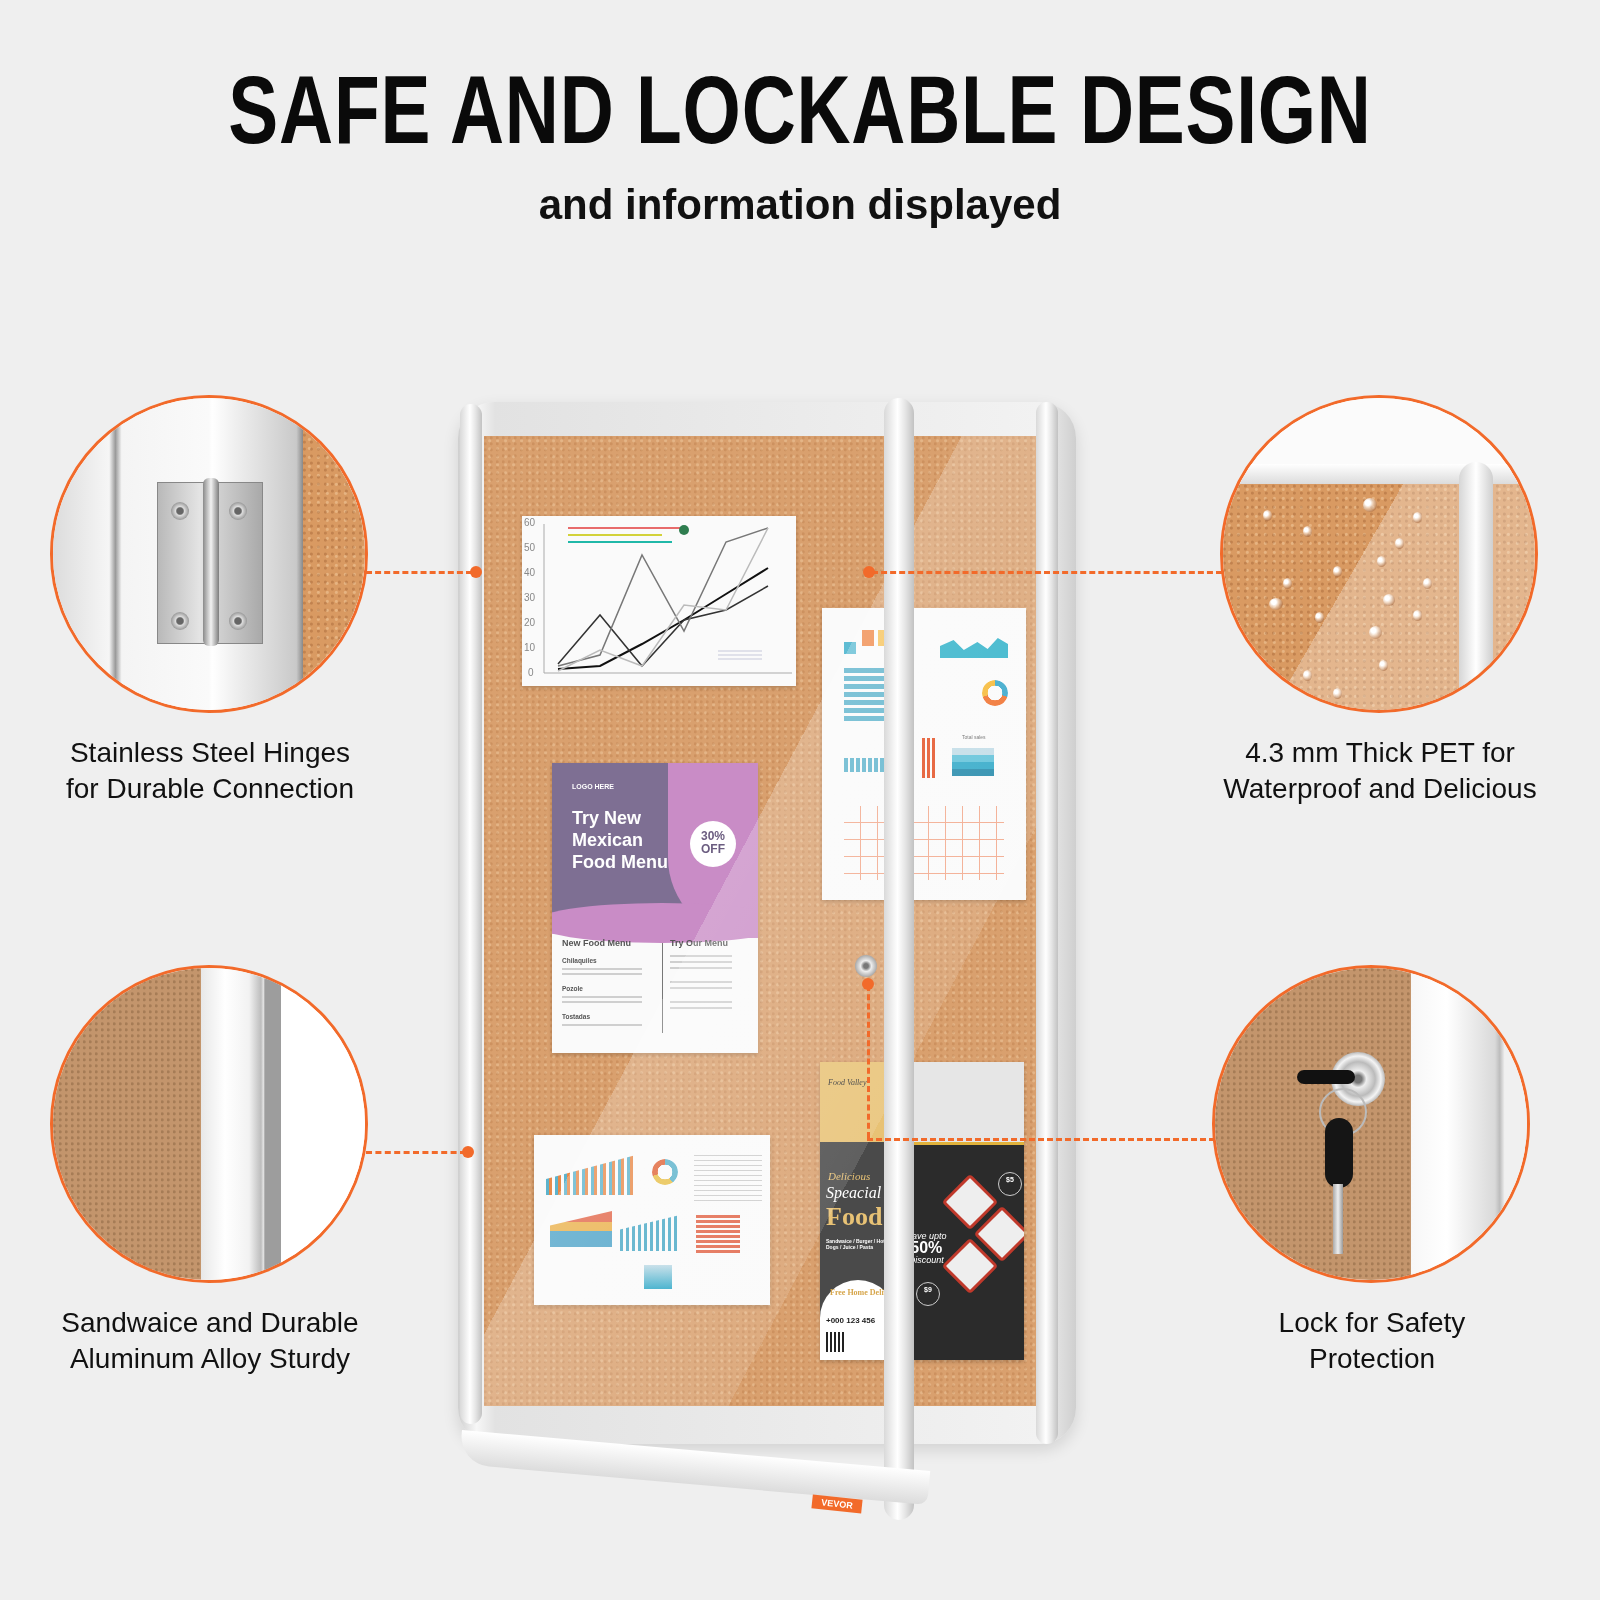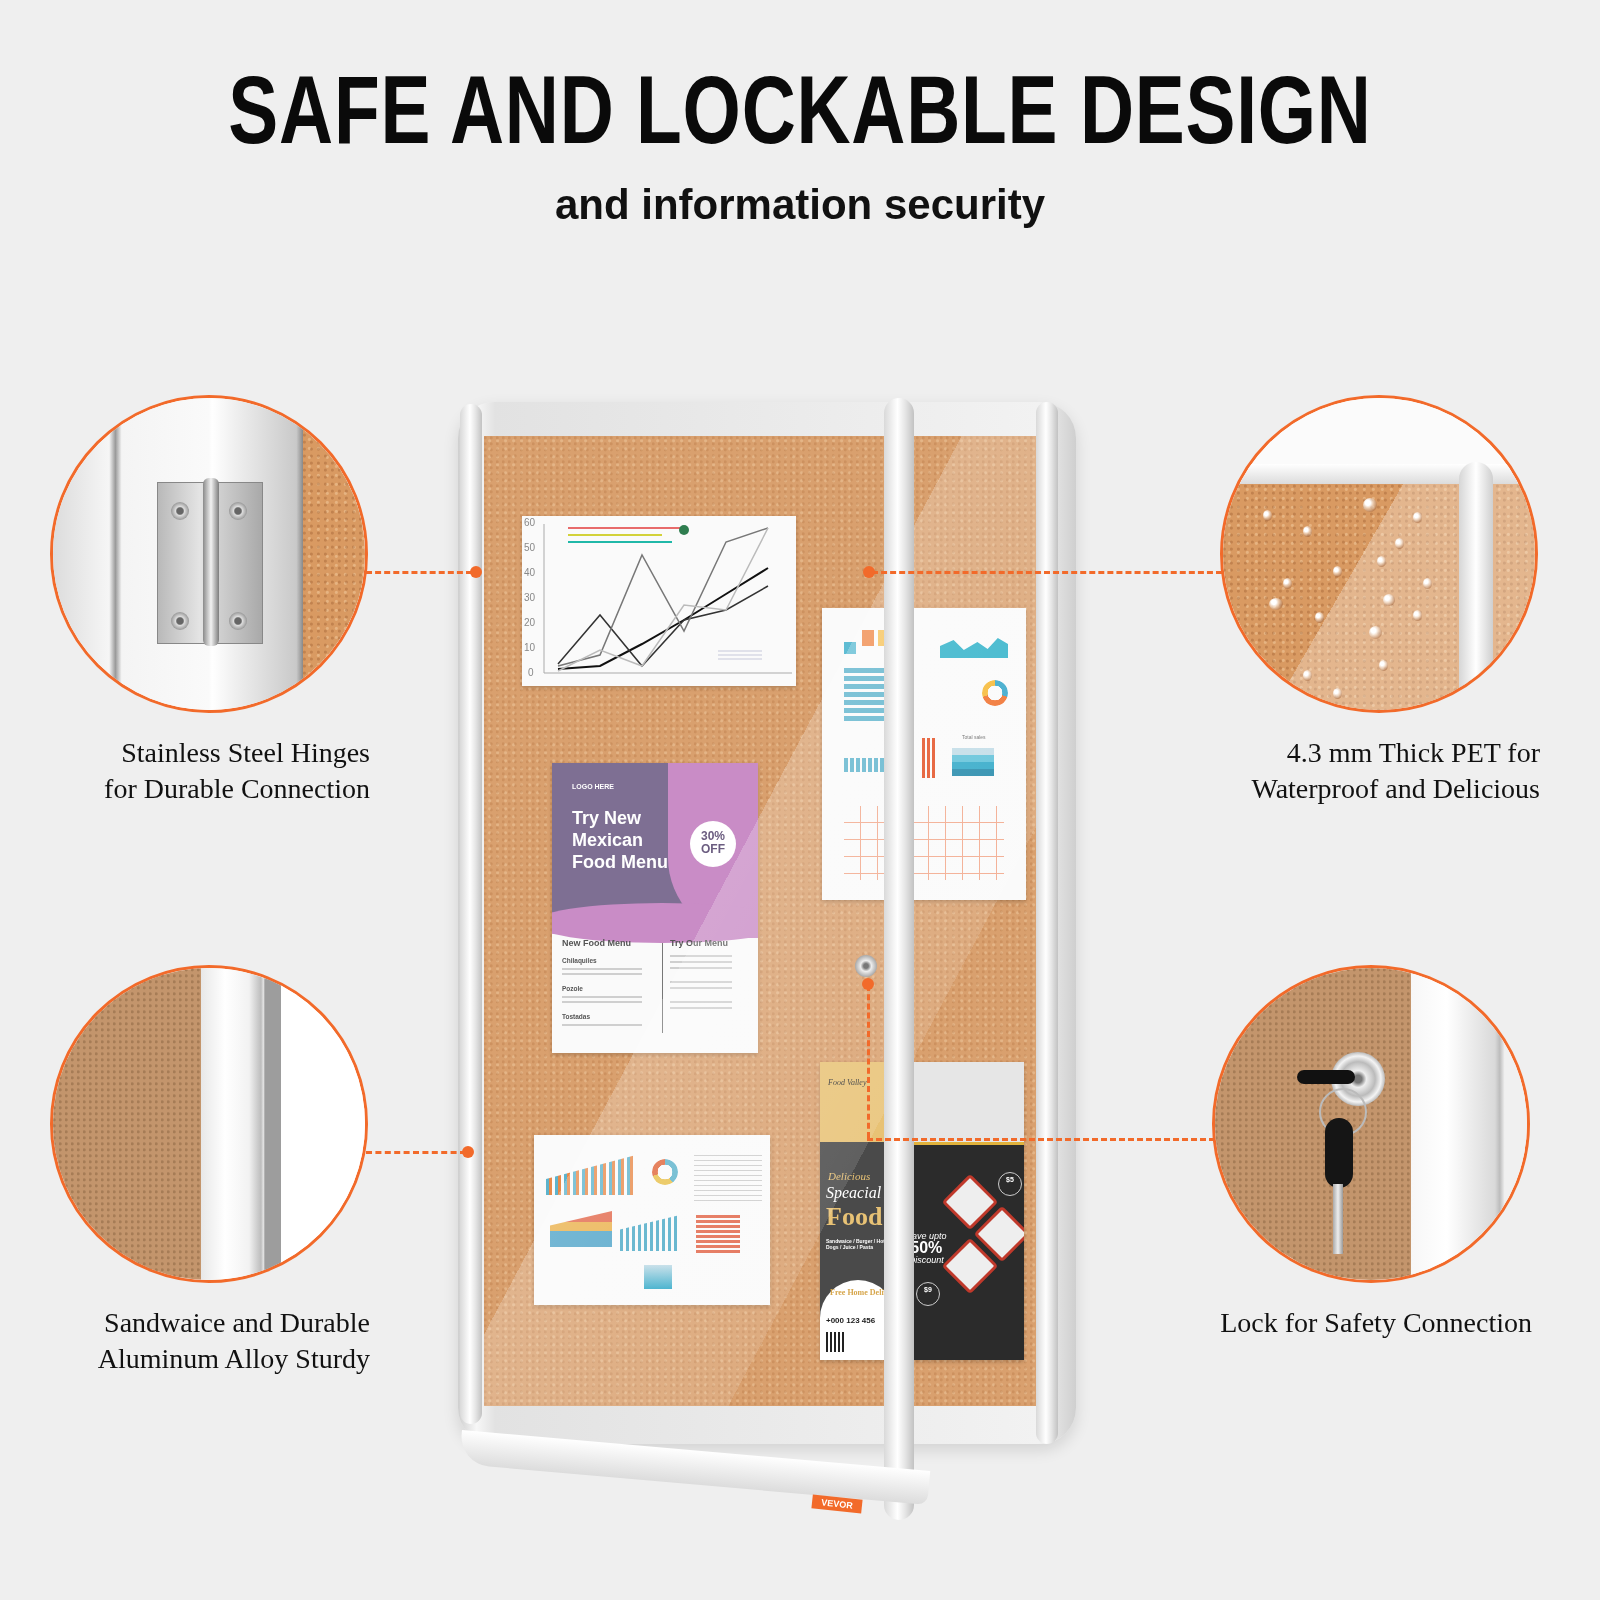--- a/index.html
+++ b/index.html
@@ -23,21 +23,21 @@
   .subtitle span { display:block; }
 
   
   .feature { position:absolute; width:320px; }
   .circle {
     width:312px; height:312px; border-radius:50%;
     border:3px solid #f26a2a; overflow:hidden; position:relative;
     background:#fff;
   }
   .cap {
-    margin-top:22px; text-align:right; font-size:28px; line-height:36px; color:#111;font-family:Liberation Serif, serif;
+    margin-top:22px; text-align:center; font-size:28px; line-height:36px; color:#111;
   }
   .cap span { display:block; }
   .f1 { left:50px; top:395px; }
   .f2 { left:1220px; top:395px; }
   .f3 { left:50px; top:965px; }
   .f4 { left:1212px; top:965px; }
 
   
   .cork {
     background:
@@ -146,21 +146,21 @@
   .diamond { position:absolute; width:34px; height:34px; background:#eee; border:3px solid #c0392b; transform:rotate(45deg); border-radius:4px; }
   .food-save { position:absolute; left:86px; top:168px; color:#fff; font-size:9px; font-style:italic; line-height:12px; text-align:center; }
   .food-save b { display:block; font-size:16px; font-style:normal; }
   .price { position:absolute; width:22px; height:22px; border:1px solid #ccc; border-radius:50%; color:#fff; font-size:7px; font-weight:bold; text-align:center; line-height:14px; }
 </style>
 </head>
 <body>
 
 <div class="title">SAFE AND LOCKABLE DESIGN</div>
 <div class="subtitle">
-  <span>and information security</span>
+  <span>and information displayed</span>
 </div>
 
 <div class="feature f1">
   <div class="circle">
     <div class="abs hinge-frame"></div>
     <div class="abs hinge-cork cork"></div>
     <div class="abs hinge-plate"></div>
     <div class="abs hinge-pin"></div>
     <div class="abs screw" style="left:118px;top:104px"></div>
     <div class="abs screw" style="left:176px;top:104px"></div>
@@ -220,21 +220,21 @@
   <div class="circle">
     <div class="abs lock-cork cork-dark"></div>
     <div class="abs lock-rail"></div>
     <div class="abs lock-cyl"></div>
     <div class="abs key-bow"></div>
     <div class="abs key-ring"></div>
     <div class="abs key-head"></div>
     <div class="abs key-blade"></div>
   </div>
   <div class="cap">
-    <span>Lock for Safety Connection</span>
+    <span>Lock for Safety Protection</span>
   </div>
 </div>
 
 <div class="board">
   <div class="frame-back"></div>
   <div class="cork-panel"></div>
 </div>
 
 <div class="paper p-line">
   <svg width="274" height="170" viewBox="0 0 274 170">

